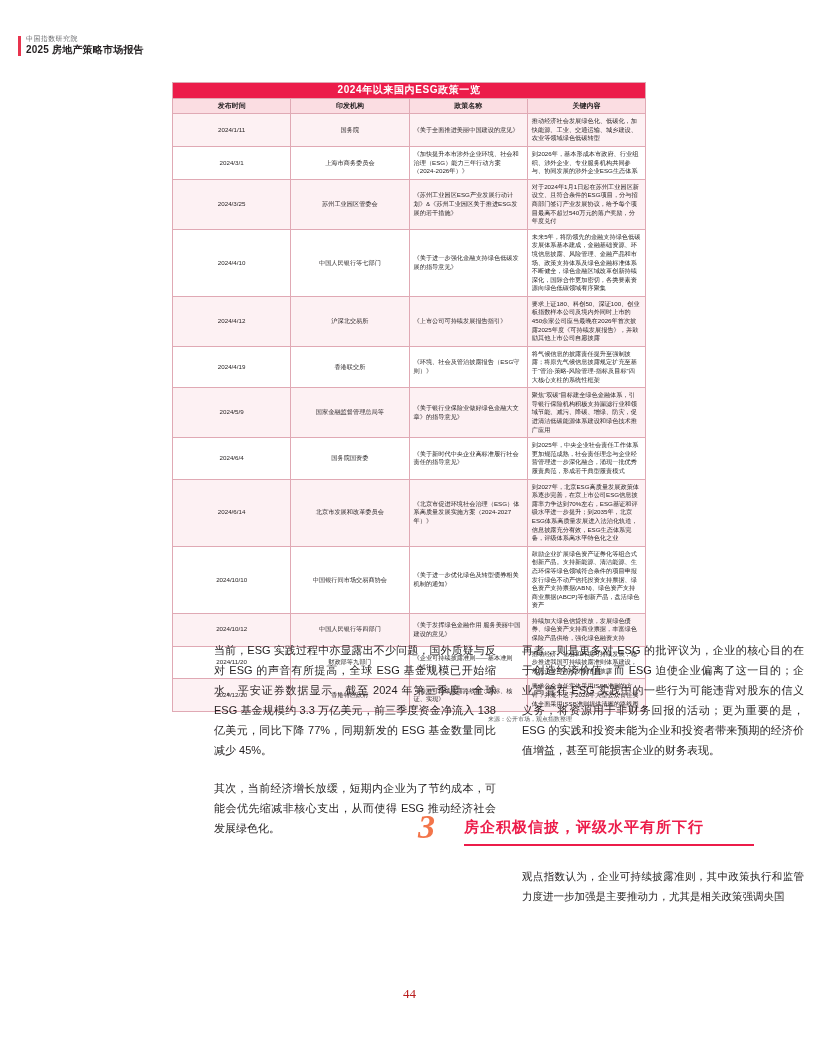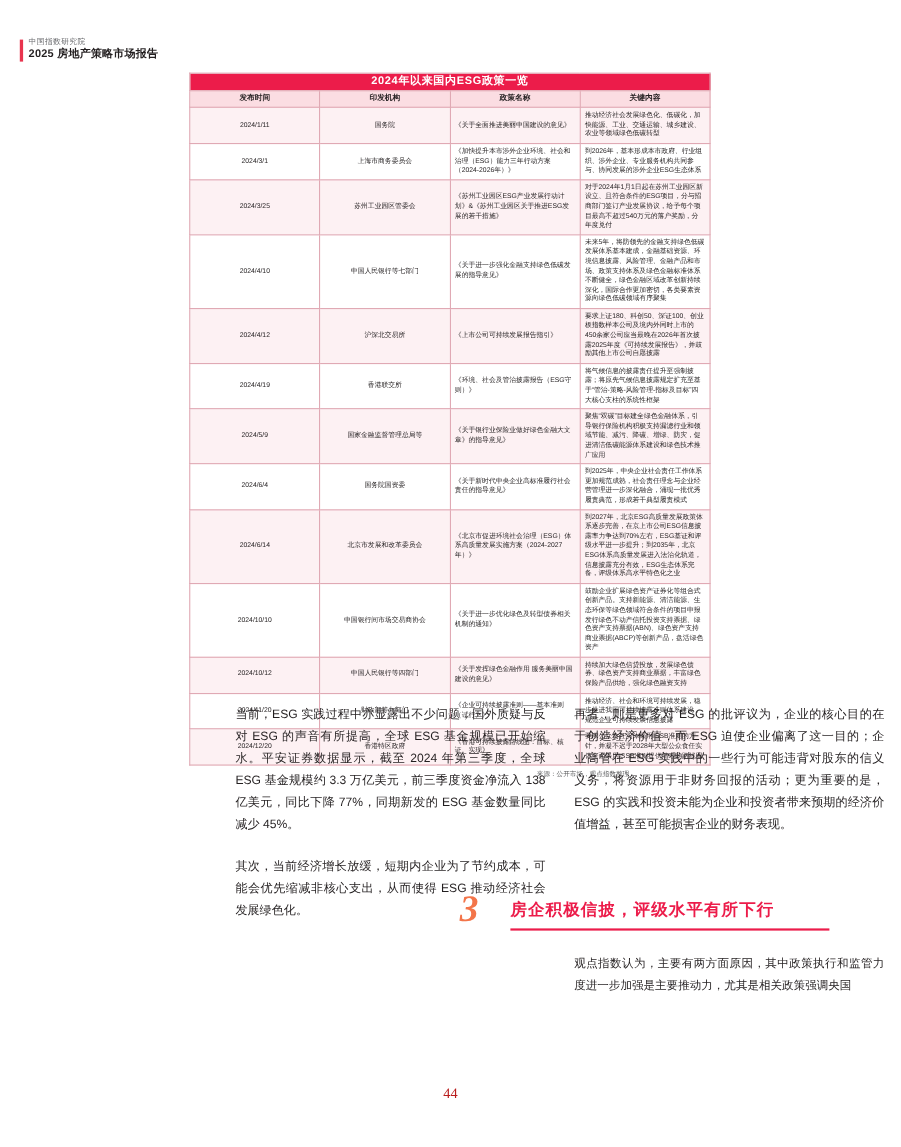--- a/index.html
+++ b/index.html
@@ -49,21 +49,21 @@
     color: #231f20;
     letter-spacing: 0.2px;
     line-height: 12px;
     font-weight: bold;
   }
 
   
   .table-wrap {
     position: absolute;
     left: 172px;
-    top: 66px;
+    top: 82px;
     width: 400px;
   }
   table.esg {
     border-collapse: collapse;
     width: 474px;
     table-layout: fixed;
     font-size: 6.2px;
     line-height: 8.6px;
   }
   table.esg td, table.esg th {
@@ -287,16 +287,16 @@
   <p>再者，则是更多对 ESG 的批评议为，企业的核心目的在于创造经济价值，而 ESG 迫使企业偏离了这一目的；企业高管在 ESG 实践中的一些行为可能违背对股东的信义义务，将资源用于非财务回报的活动；更为重要的是，ESG 的实践和投资未能为企业和投资者带来预期的经济价值增益，甚至可能损害企业的财务表现。</p>
 </div>
 
 <div class="section-head">
   <div class="sec-num">3</div>
   <div class="sec-title">房企积极信披，评级水平有所下行</div>
   <div class="sec-rule"></div>
 </div>
 
 <div class="col-right-2">
-  <p>观点指数认为，主要有两方面原因，其中政策执行和监管力度进一步加强是主要推动力，尤其是相关政策强调央国</p>
+  <p>观点指数认为，企业可持续披露准则，其中政策执行和监管力度进一步加强是主要推动力，尤其是相关政策强调央国</p>
 </div>
 
 <div class="page-num">44</div>
 
 </body></html>

